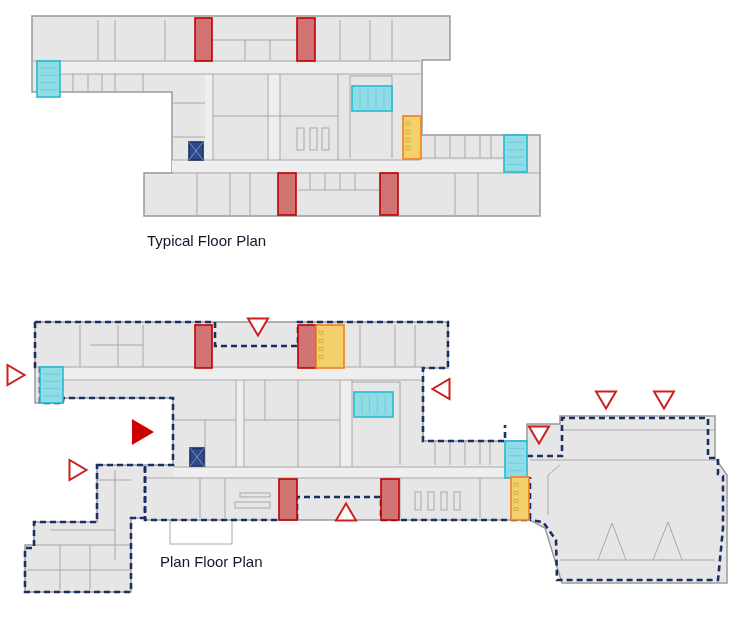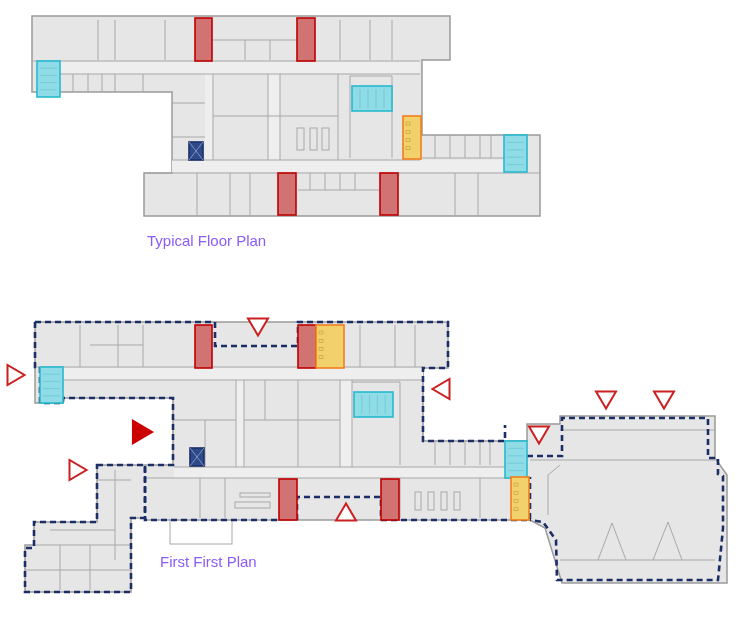--- a/index.html
+++ b/index.html
@@ -1,19 +1,19 @@
 <!DOCTYPE html>
 <html><head>
 <meta charset="utf-8">
 <style>
   html, body { margin: 0; padding: 0; background: #ffffff; }
   body { width: 750px; height: 626px; position: relative; overflow: hidden;
          font-family: "Liberation Sans", sans-serif; }
   svg { position: absolute; left: 0; top: 0; }
-  .plan-label { position: absolute; font-size: 15px; color: #8b5cf6;
+  .plan-label { position: absolute; font-size: 15px; color: #0f172a;
                 font-family: "Liberation Sans", sans-serif; }
   .bldg { fill: #e6e6e6; stroke: #9a9a9a; stroke-width: 1.5; }
   .wall { stroke: #a8a8a8; stroke-width: 1; fill: none; }
   .corr { fill: #eeeeee; stroke: none; }
   .boundary { fill: none; stroke: #1b2f66; stroke-width: 2.6; stroke-dasharray: 6 4; }
   .exit-arrow { fill: #ffffff; stroke: #cc2020; stroke-width: 2; }
   .main-entry { fill: #cc0000; stroke: none; }
 </style>
 </head>
 <body>
@@ -234,13 +234,13 @@
         <polygon points="596,391.5 616,391.5 606,408.5" class="exit-arrow"></polygon>
         <polygon points="654,391.5 674,391.5 664,408.5" class="exit-arrow"></polygon>
       </g>
     <g id="first-entry">
         <polygon points="131.95,419 131.95,445 154.05,432" class="main-entry"></polygon>
       </g>
   </g>
 </svg>
 
 <div class="plan-label" style="left:147px; top:232px;">Typical Floor Plan</div>
-<div class="plan-label" style="left:160px; top:553px;">First First Plan</div>
+<div class="plan-label" style="left:160px; top:553px;">Plan Floor Plan</div>
 
 </body></html>

